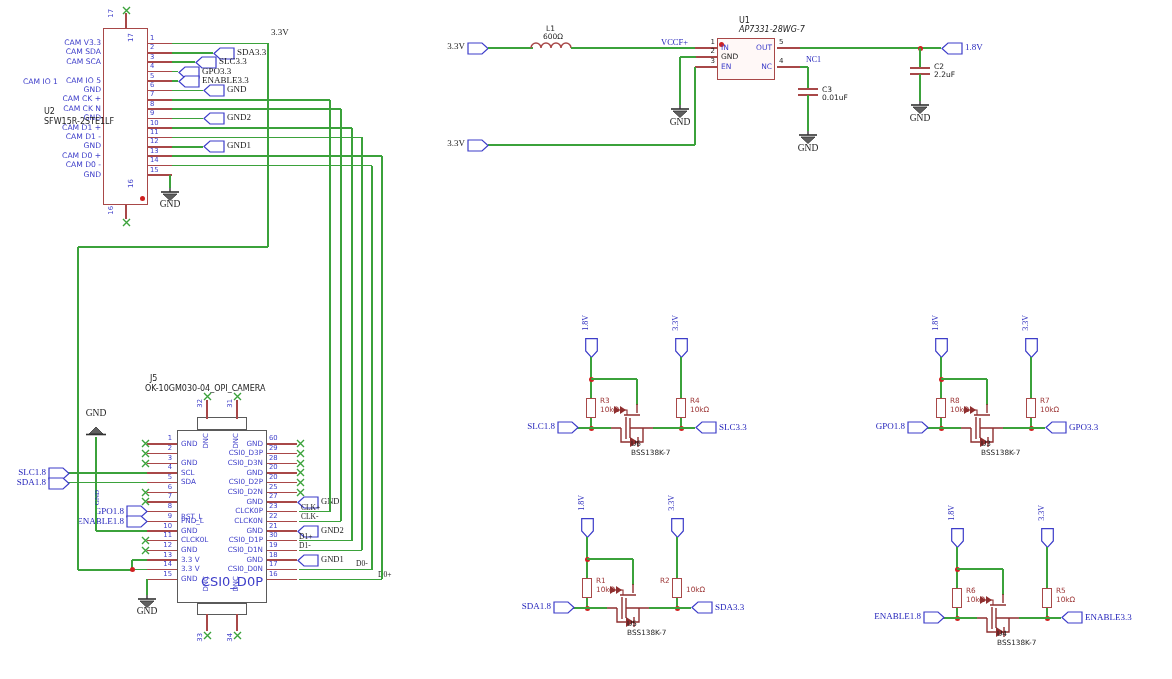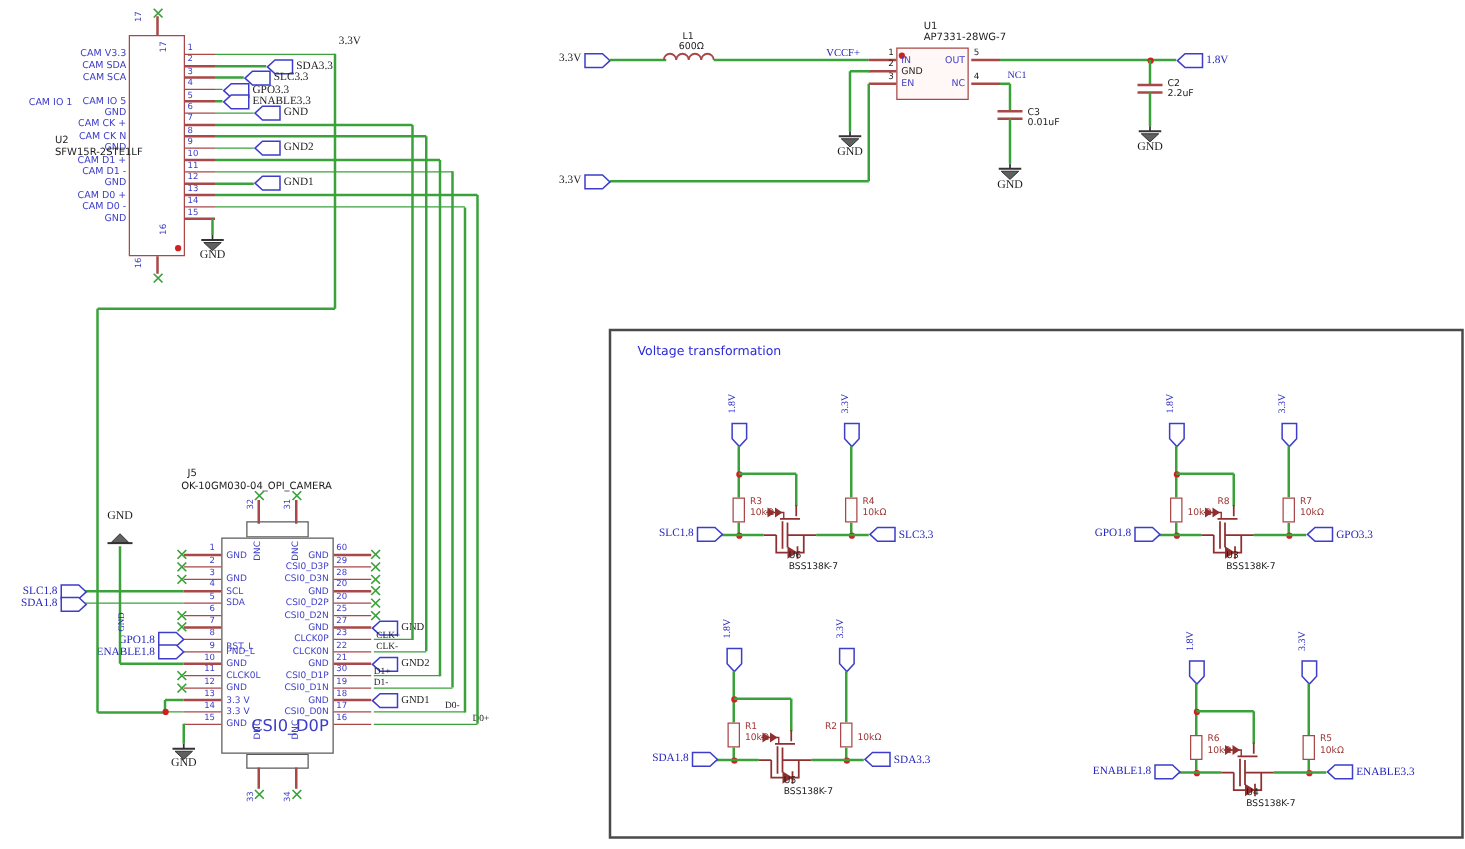--- a/index.html
+++ b/index.html
@@ -9,23 +9,20 @@
   .serif{font-family:"Liberation Serif",serif;}
   .sans{font-family:"DejaVu Sans",sans-serif;}
   .vert{writing-mode:vertical-rl;transform:rotate(180deg);}
   .abs{position:absolute;}
   svg{display:block;overflow:visible;}
 </style>
 </head>
 <body>
 
 <div id="sheet">
-  <div class="abs" id="transform-box" style="left:487px;top:263px;width:680px;height:404px;border:2px solid #4a4a4a;">
-    <div class="t sans" style="left:21px;top:12px;font-size:10px;color:#2a2ad9;">Voltage transformation</div>
-  </div>
 <div class="abs" style="left: 103px; top: 28px; width: 45px; height: 177px; border: 1.6px solid rgb(168, 72, 72); background: rgb(255, 255, 255); box-sizing: border-box;"></div>
     <div class="abs" style="left: 125.25px; top: 13px; width: 1.5px; height: 15px; background: rgb(168, 72, 72);"></div>
     <div class="abs" style="left: 121.5px; top: 5.5px; width: 9px; height: 9px;">
       <svg width="9" height="9" viewBox="0 0 9 9">
         <path d="M1,1 L8,8 M8,1 L1,8" stroke="#3ba23b" stroke-width="1.4"></path>
       </svg>
     </div>
     <div class="abs" style="left: 125.25px; top: 205px; width: 1.5px; height: 14px; background: rgb(168, 72, 72);"></div>
     <div class="abs" style="left: 121.5px; top: 217.5px; width: 9px; height: 9px;">
       <svg width="9" height="9" viewBox="0 0 9 9">
@@ -443,21 +440,21 @@
         <path d="M0,7 A5,5 0 0 1 10,7 A5,5 0 0 1 20,7 A5,5 0 0 1 30,7 A5,5 0 0 1 40,7" fill="none" stroke="#a84848" stroke-width="1.5"></path>
       </svg>
     </div>
     <div class="t sans" style="left: 546px; top: 25px; font-size: 7.5px; color: rgb(28, 28, 28);">L1</div>
     <div class="t sans" style="left: 543px; top: 33px; font-size: 7.5px; color: rgb(28, 28, 28);">600Ω</div>
     <div class="abs" style="left: 571px; top: 47.25px; width: 124px; height: 1.5px; background: rgb(59, 162, 59);"></div>
     <div class="t serif" style="left: 661px; top: 38px; font-size: 8.5px; color: rgb(37, 37, 187);">VCCF+</div>
     <div class="abs" style="left: 717px; top: 38px; width: 58px; height: 42px; border: 1.8px solid rgb(168, 72, 72); background: rgb(255, 248, 247); box-sizing: border-box;"></div>
     <div class="abs" style="left: 718.5px; top: 41.5px; width: 5px; height: 5px; border-radius: 50%; background: rgb(208, 32, 32);"></div>
     <div class="t sans" style="left: 739px; top: 17px; font-size: 8px; color: rgb(28, 28, 28);">U1</div>
-    <div class="t sans" style="left: 739px; top: 26px; font-size: 8px; color: rgb(28, 28, 28);">AP7331-28WG-7</div>
+    <div class="t sans" style="left: 739px; top: 26px; font-size: 8px; color: rgb(28, 28, 28); font-style: italic;">AP7331-28WG-7</div>
     <div class="abs" style="left: 695px; top: 47.25px; width: 22px; height: 1.5px; background: rgb(168, 72, 72);"></div>
     <div class="abs" style="left: 695px; top: 56.25px; width: 22px; height: 1.5px; background: rgb(168, 72, 72);"></div>
     <div class="abs" style="left: 695px; top: 66.25px; width: 22px; height: 1.5px; background: rgb(168, 72, 72);"></div>
     <div class="abs" style="left: 777px; top: 47.25px; width: 23px; height: 1.5px; background: rgb(168, 72, 72);"></div>
     <div class="abs" style="left: 777px; top: 66.25px; width: 23px; height: 1.5px; background: rgb(168, 72, 72);"></div>
     <div class="t sans" style="left: 700px; top: 39px; font-size: 7px; color: rgb(28, 28, 28); width: 15px; text-align: right;">1</div>
     <div class="t sans" style="left: 700px; top: 48px; font-size: 7px; color: rgb(28, 28, 28); width: 15px; text-align: right;">2</div>
     <div class="t sans" style="left: 700px; top: 58px; font-size: 7px; color: rgb(28, 28, 28); width: 15px; text-align: right;">3</div>
     <div class="t sans" style="left: 779px; top: 39px; font-size: 7px; color: rgb(28, 28, 28);">5</div>
     <div class="t sans" style="left: 779px; top: 58px; font-size: 7px; color: rgb(28, 28, 28);">4</div>
@@ -579,21 +576,21 @@
       <svg width="13" height="20" viewBox="0 0 13 20">
         <polygon points="0.7,0.7 12.3,0.7 12.3,13 6.5,19.3 0.7,13" fill="#fff" stroke="#3d3dc9" stroke-width="1.2"></polygon>
       </svg>
     </div>
     <div class="abs" style="left: 940.25px; top: 357px; width: 1.5px; height: 71px; background: rgb(59, 162, 59);"></div>
     <div class="abs" style="left: 938.5px; top: 376.5px; width: 5px; height: 5px; border-radius: 50%; background: rgb(208, 32, 32);"></div>
     <div class="abs" style="left: 938.5px; top: 425.5px; width: 5px; height: 5px; border-radius: 50%; background: rgb(208, 32, 32);"></div>
     <div class="abs" style="left: 941px; top: 378.25px; width: 46px; height: 1.5px; background: rgb(59, 162, 59);"></div>
     <div class="abs" style="left: 986.25px; top: 379px; width: 1.5px; height: 26px; background: rgb(59, 162, 59);"></div>
     <div class="abs" style="left: 936px; top: 398px; width: 10px; height: 20px; border: 1.4px solid rgb(168, 72, 72); background: rgb(255, 255, 255); box-sizing: border-box;"></div>
-    <div class="t sans" style="left: 950px; top: 397px; font-size: 7.3px; color: rgb(156, 52, 52); margin-left: 24px;">R8</div>
+    <div class="t sans" style="left: 950px; top: 397px; font-size: 7.3px; color: rgb(156, 52, 52);">R8</div>
     <div class="t sans" style="left: 950px; top: 406px; font-size: 7.3px; color: rgb(156, 52, 52);">10kΩ</div>
     <div class="t serif vert" style="left: 1022px; top: 315px; font-size: 8px; color: rgb(37, 37, 187);">3.3V</div>
     <div class="abs" style="left: 1024.5px; top: 338px; width: 13px; height: 20px;">
       <svg width="13" height="20" viewBox="0 0 13 20">
         <polygon points="0.7,0.7 12.3,0.7 12.3,13 6.5,19.3 0.7,13" fill="#fff" stroke="#3d3dc9" stroke-width="1.2"></polygon>
       </svg>
     </div>
     <div class="abs" style="left: 1030.25px; top: 357px; width: 1.5px; height: 41px; background: rgb(59, 162, 59);"></div>
     <div class="abs" style="left: 1030.25px; top: 418px; width: 1.5px; height: 10px; background: rgb(59, 162, 59);"></div>
     <div class="abs" style="left: 1028.5px; top: 425.5px; width: 5px; height: 5px; border-radius: 50%; background: rgb(208, 32, 32);"></div>

